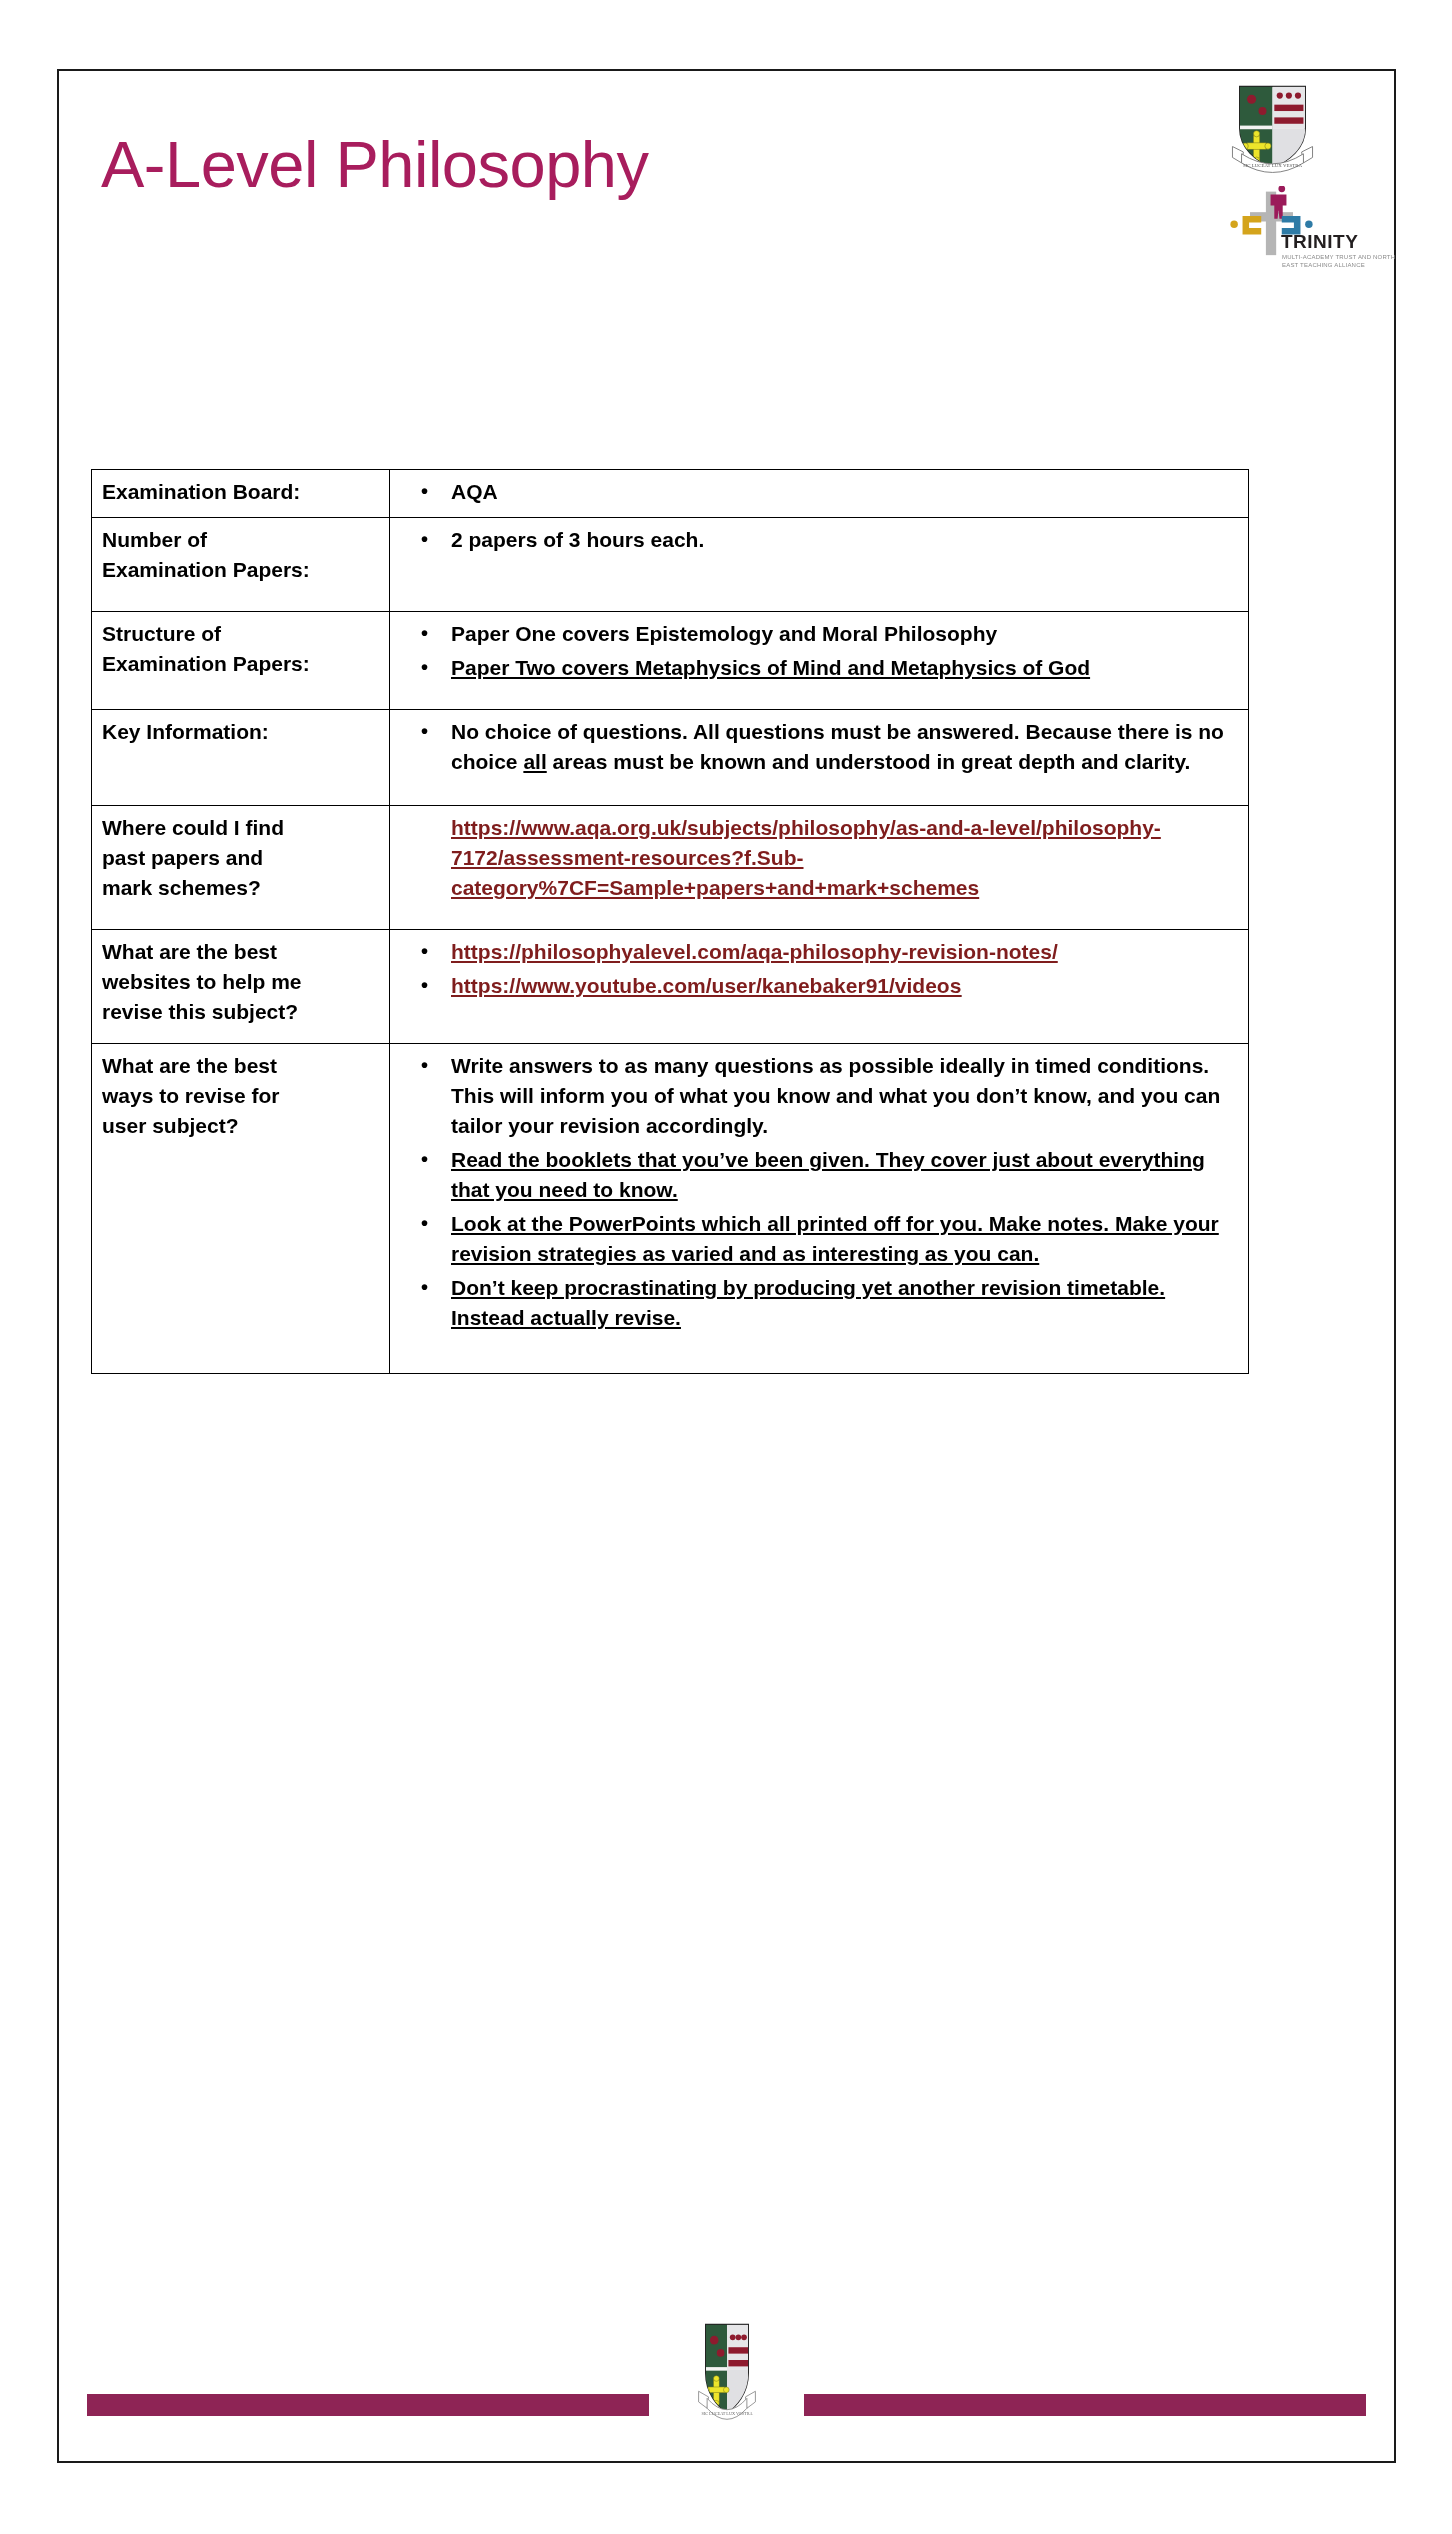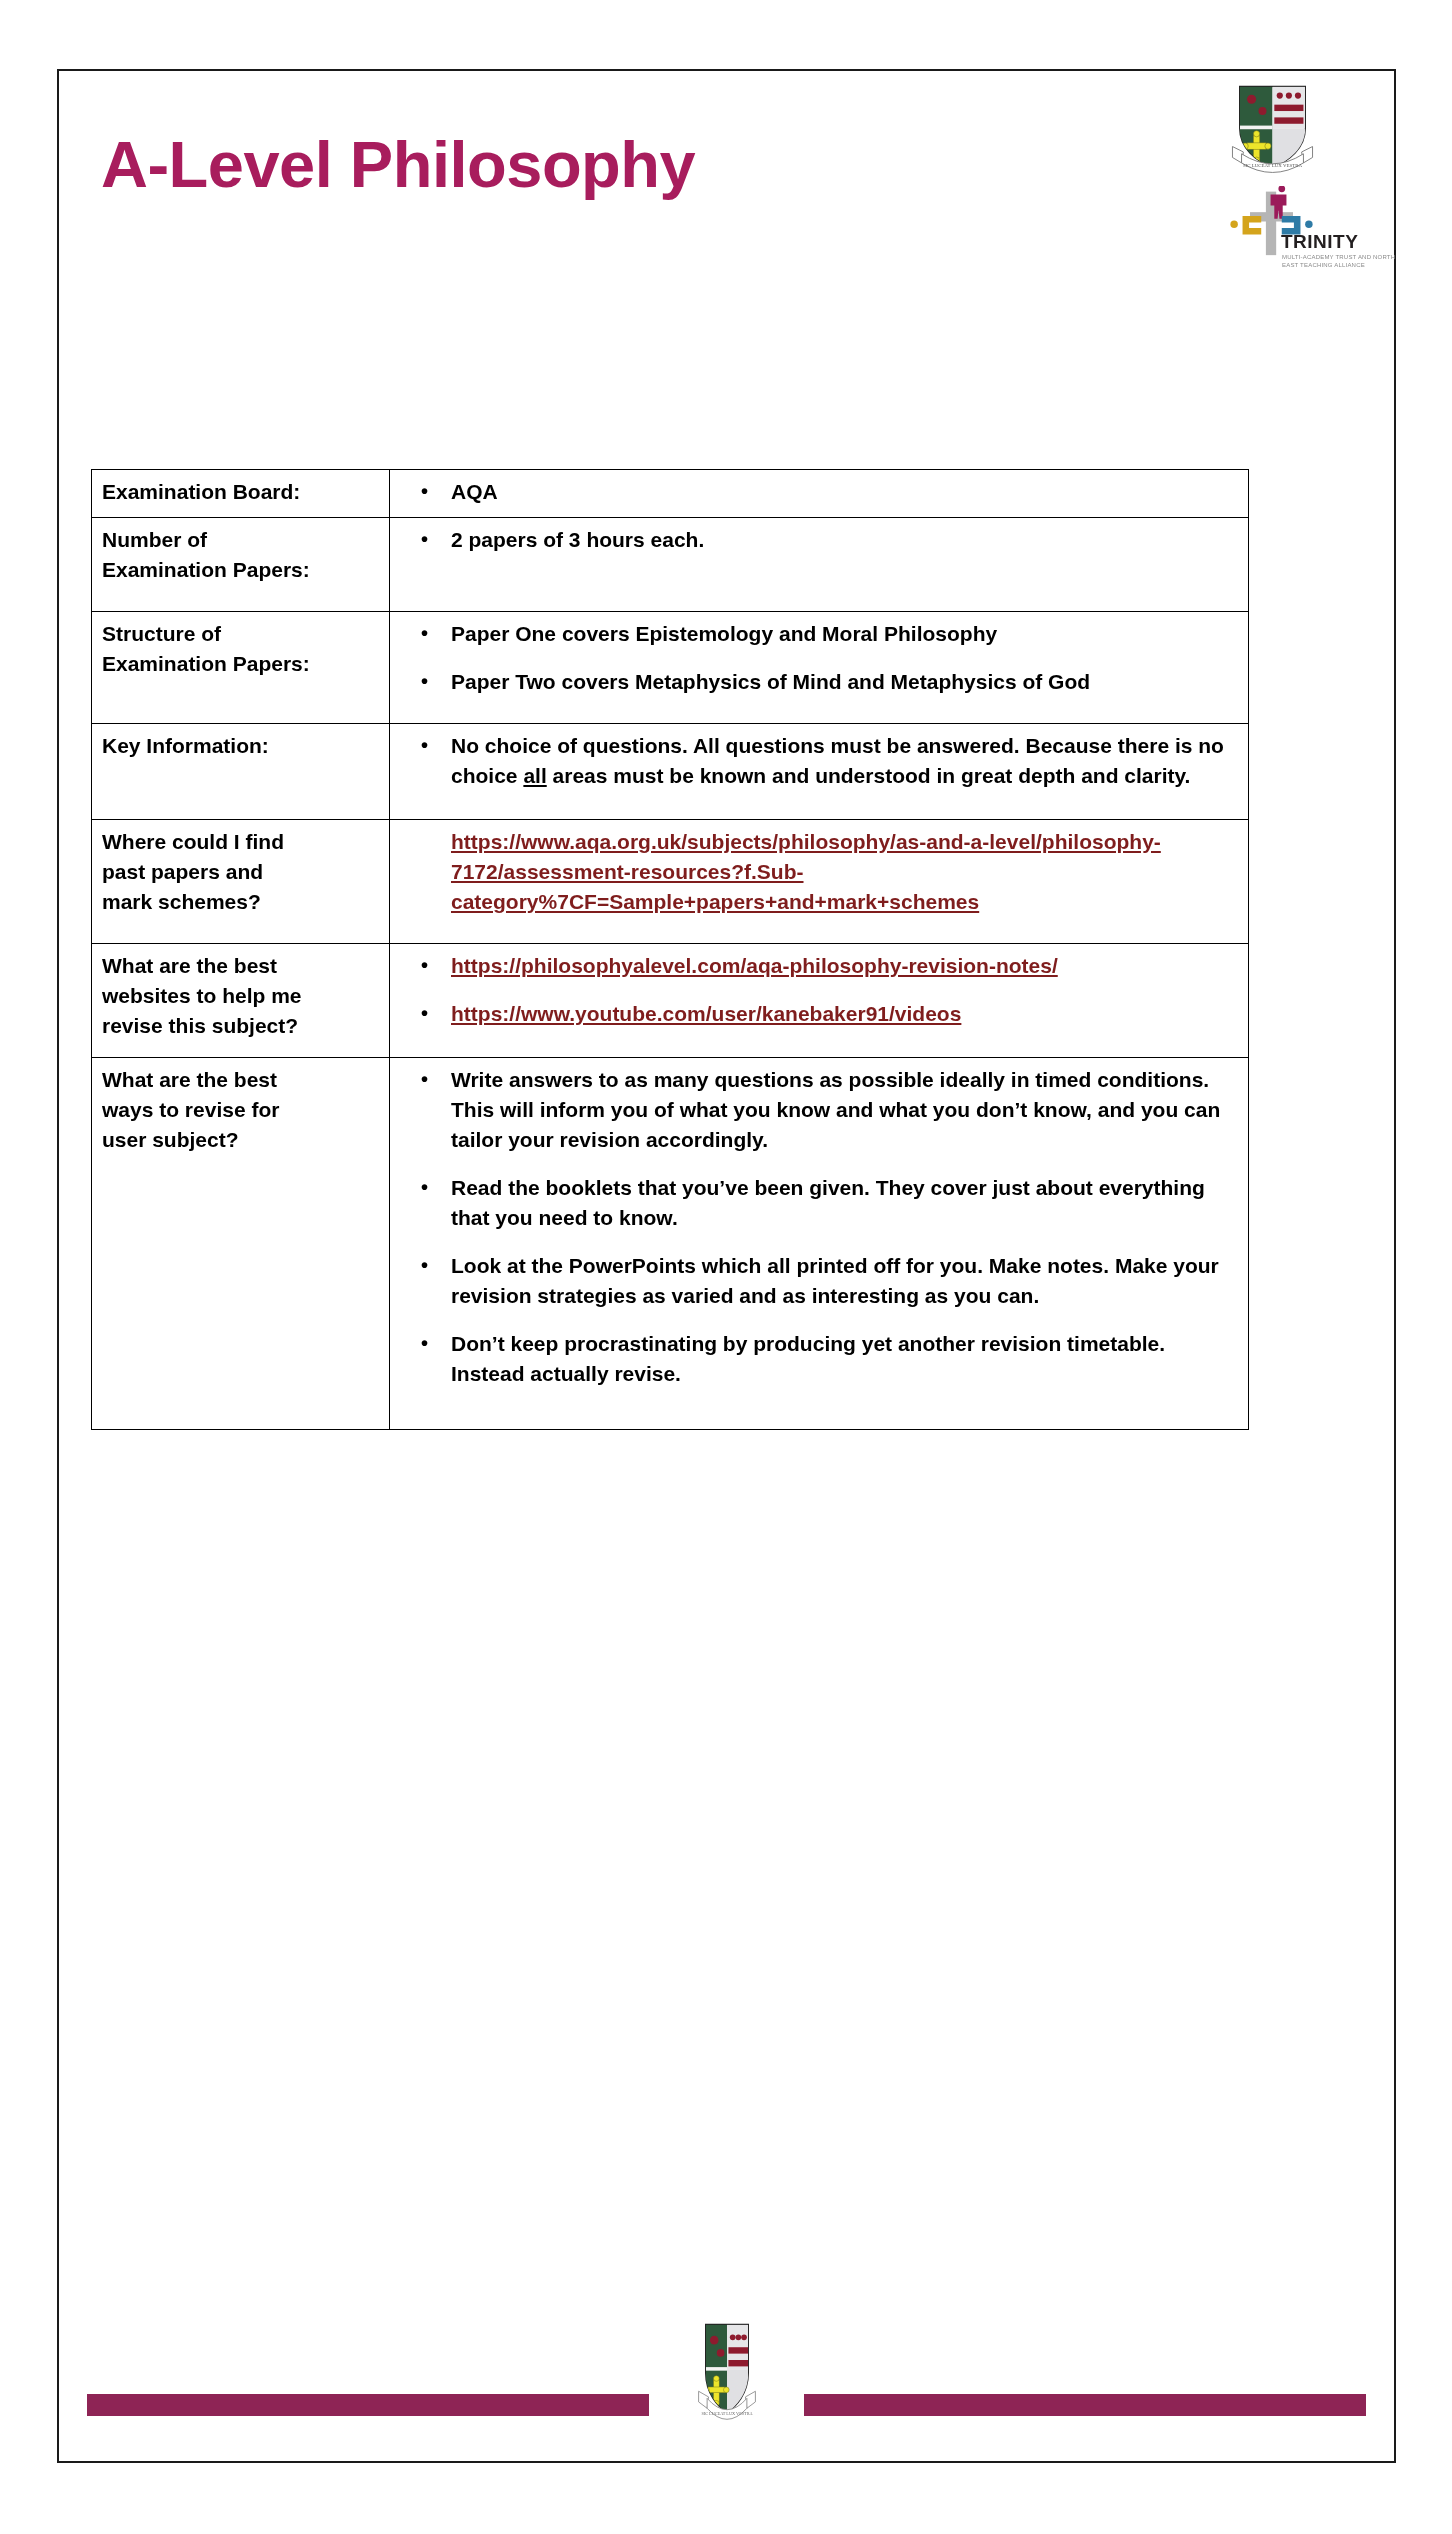--- a/index.html
+++ b/index.html
@@ -62,21 +62,21 @@
     color: #8a8a8a;
     letter-spacing: 0.2px;
     width: 119px;
   }
 
   .doc-title {
     position: absolute;
     left: 42px;
     top: 61px;
     font-family: "Liberation Sans", sans-serif;
-    font-weight: 700;
+    font-weight: 400;
     font-size: 65px;
     line-height: 1;
     color: #A81D5D;
     letter-spacing: -0.5px;
   }
   .doc-subtitle {
     position: absolute;
     left: 69px;
     top: 210px;
     font-family: "Liberation Sans", sans-serif;
@@ -122,21 +122,21 @@
     padding: 0 0 0 0;
   }
   ul.bullets > li::before {
     content: "\2022";
     position: absolute;
     left: -30px;
     top: -1px;
     font-size: 20px;
     color: #000;
   }
-  ul.bullets > li + li { margin-top: 18px; }
+  ul.bullets > li + li { margin-top: 4px; text-decoration: underline; }
 
   .plain-block {
     font-weight: 700;
     padding-left: 53px;
   }
 
   a.link, .link {
     color: #7f1d1d;
     text-decoration: underline;
     font-weight: 700;

